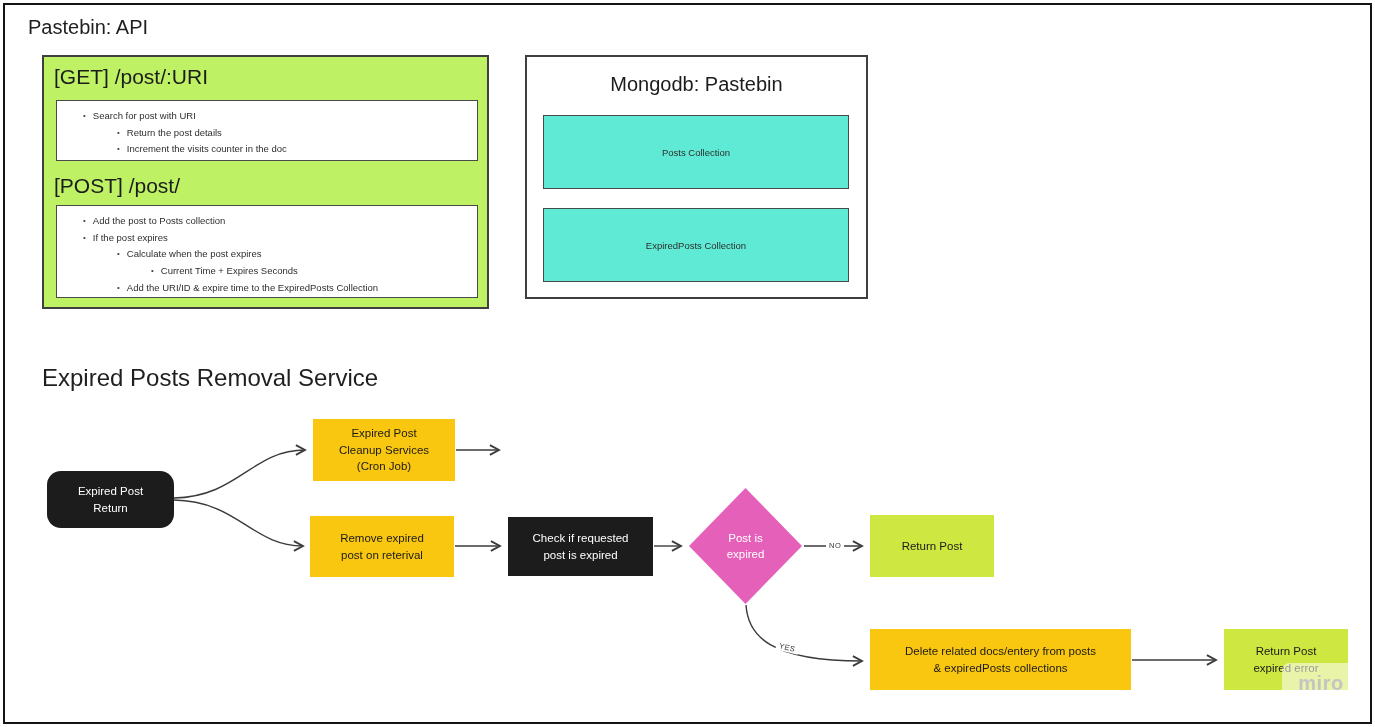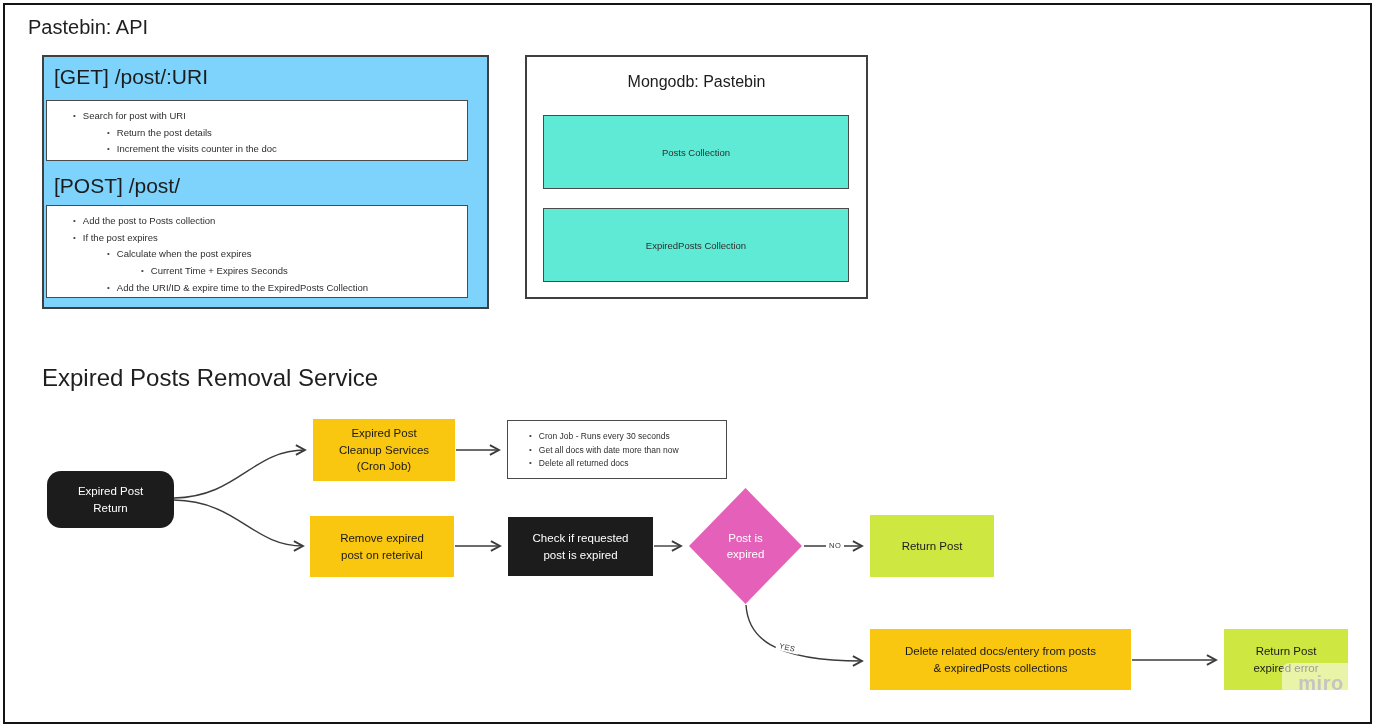--- a/index.html
+++ b/index.html
@@ -4,32 +4,32 @@
 <style>
   html,body{margin:0;padding:0;background:#fff;}
   .canvas{position:relative;width:1375px;height:727px;background:#fff;overflow:hidden;
           font-family:"Liberation Sans", sans-serif;color:var(--text,#1f1f1f);}
   .frame{position:absolute;left:3px;top:3px;right:3px;bottom:3px;border:2px solid #141414;pointer-events:none;}
   .abs{position:absolute;}
   .page-title{font-size:20px;line-height:26px;color:var(--text,#1f1f1f);}
   .section-title{font-size:24px;line-height:26px;color:var(--text,#1f1f1f);}
 
   
-  .api-box{left:42px;top:55px;width:443px;height:250px;border:2px solid var(--border,#3f3f3f);background:#7dd3fc;z-index:2;}
+  .api-box{left:42px;top:55px;width:443px;height:250px;border:2px solid var(--border,#3f3f3f);background:#bef264;z-index:2;}
   .api-heading{position:absolute;left:10px;font-size:21px;color:#1c1c1c;}
-  .inner-list{position:absolute;left:2px;width:422px;border:1px solid #4a4a4a;background:#fff;
+  .inner-list{position:absolute;left:12px;width:422px;border:1px solid #4a4a4a;background:#fff;
               font-size:9.5px;color:#2e2e2e;padding-top:7px;box-sizing:border-box;}
   .inner-list .b{line-height:15.7px;position:relative;}
   .b::before{content:"•";font-size:8px;margin-right:7px;color:#444;position:relative;top:-1px;}
   .l1{padding-left:26px;}
   .l2{padding-left:60px;}
   .l3{padding-left:94px;}
 
   .mongo-box{left:525px;top:55px;width:339px;height:240px;border:2px solid var(--border,#3f3f3f);background:#fff;z-index:2;}
-  .mongo-title{position:absolute;left:0;right:0;top:16px;text-align:center;font-size:16px;color:#1c1c1c;}
+  .mongo-title{position:absolute;left:0;right:0;top:16px;text-align:center;font-size:20px;color:#1c1c1c;}
   .mongo-inner{position:absolute;left:16px;width:304px;height:72px;border:1px solid #4a4a4a;background:#5eead4;
                display:flex;align-items:center;justify-content:center;font-size:9.5px;color:#2e2e2e;text-align:center;}
 
   
   .node{display:flex;flex-direction:column;align-items:center;justify-content:center;
         text-align:center;font-size:11.5px;line-height:16.5px;z-index:2;}
   .node span{display:block;}
   .dark{background:var(--node_dark,#1c1c1c);color:#fff;}
   .yellow{background:var(--yellow,#FAC710);color:#1a1a1a;}
   .green{background:var(--green,#CEE741);color:#1a1a1a;justify-content:center;}
@@ -113,25 +113,20 @@
     <span>Expired Post</span>
     <span>Return</span>
   </div>
 
   <div class="abs node yellow cleanup-node">
     <span>Expired Post</span>
     <span>Cleanup Services</span>
     <span>(Cron Job)</span>
   </div>
 
-  <div class="abs cron-list">
-    <div class="b">Cron Job - Runs every 30 seconds</div>
-    <div class="b">Get all docs with date more than now</div>
-    <div class="b">Delete all returned docs</div>
-  </div>
 
   <div class="abs node yellow remove-node">
     <span>Remove expired</span>
     <span>post on reterival</span>
   </div>
 
   <div class="abs node dark check-node">
     <span>Check if requested</span>
     <span>post is expired</span>
   </div>

